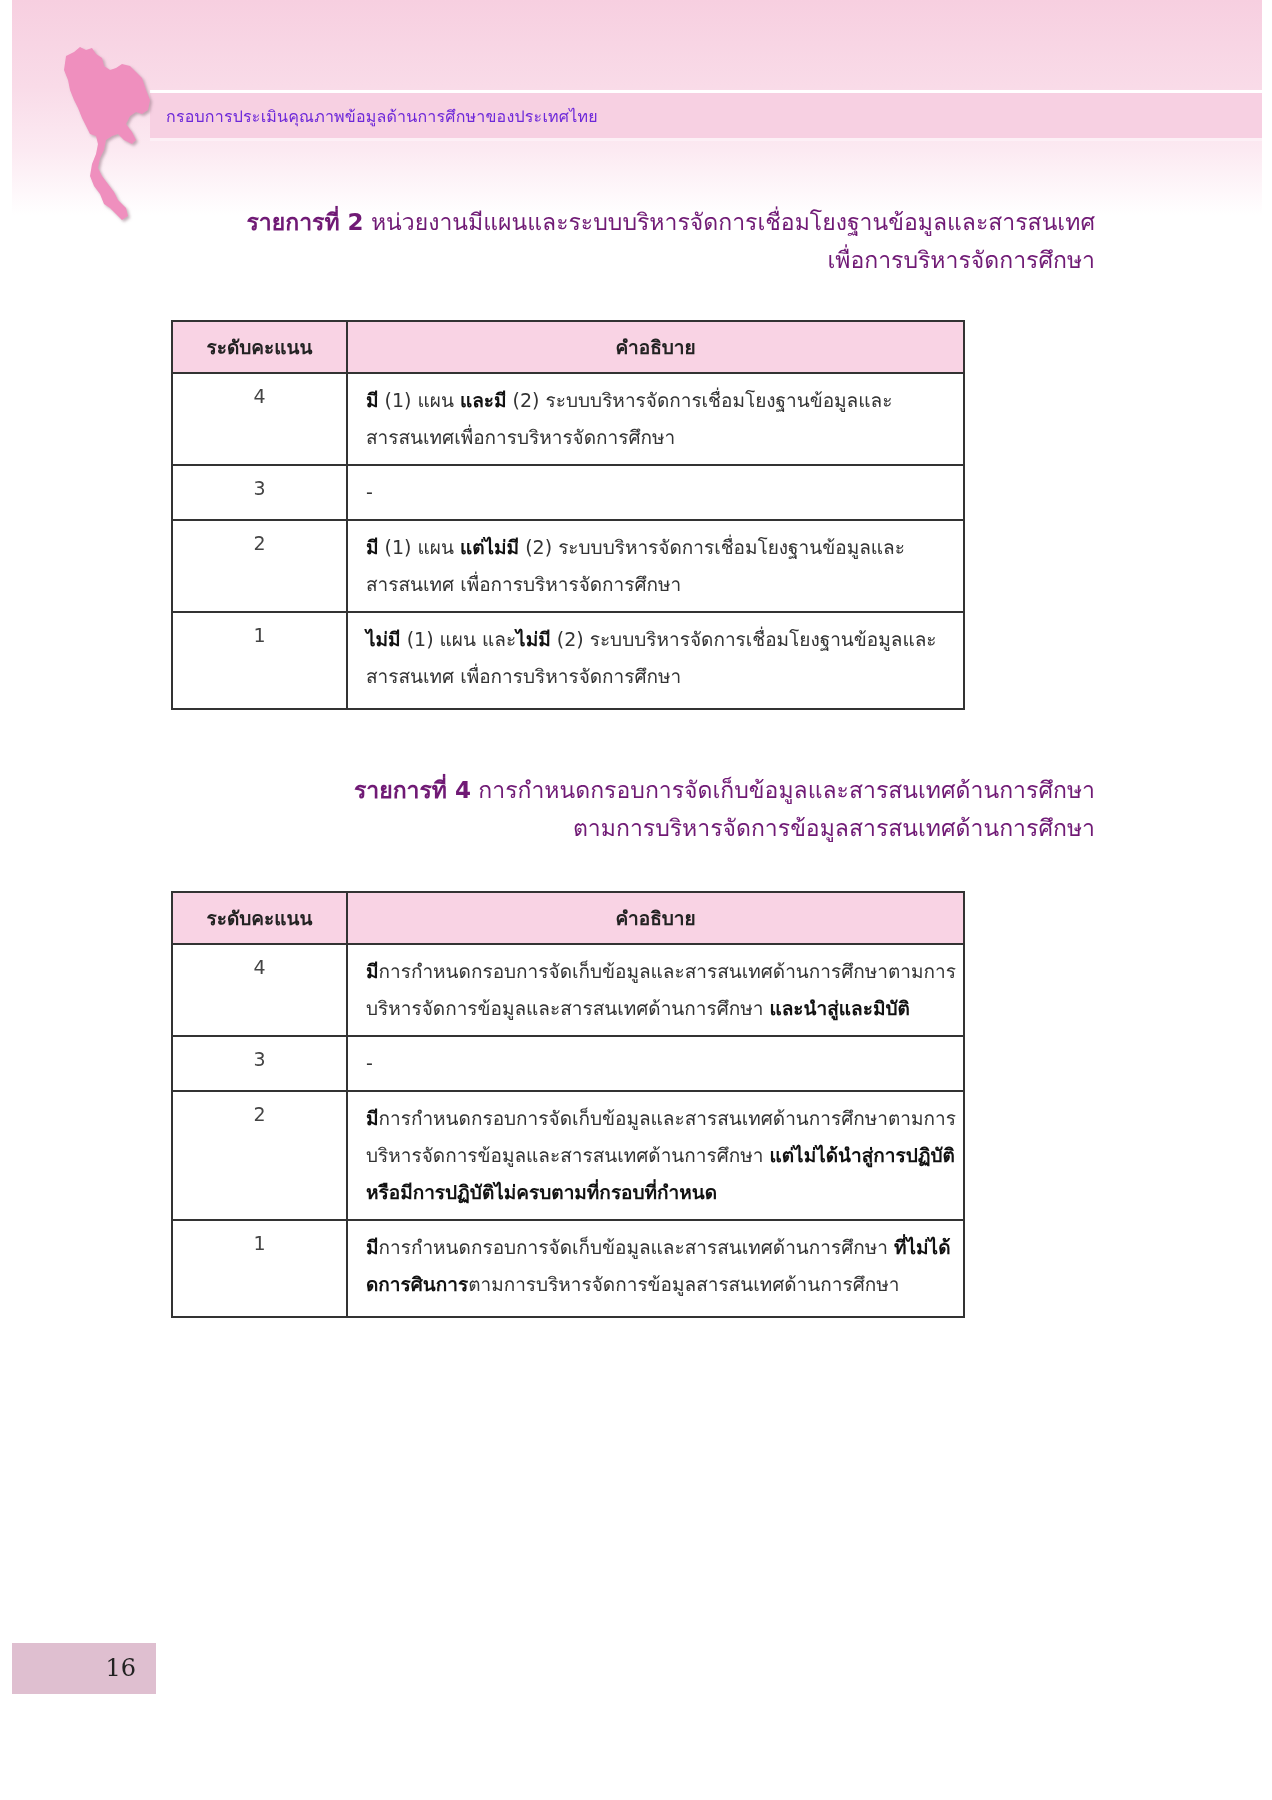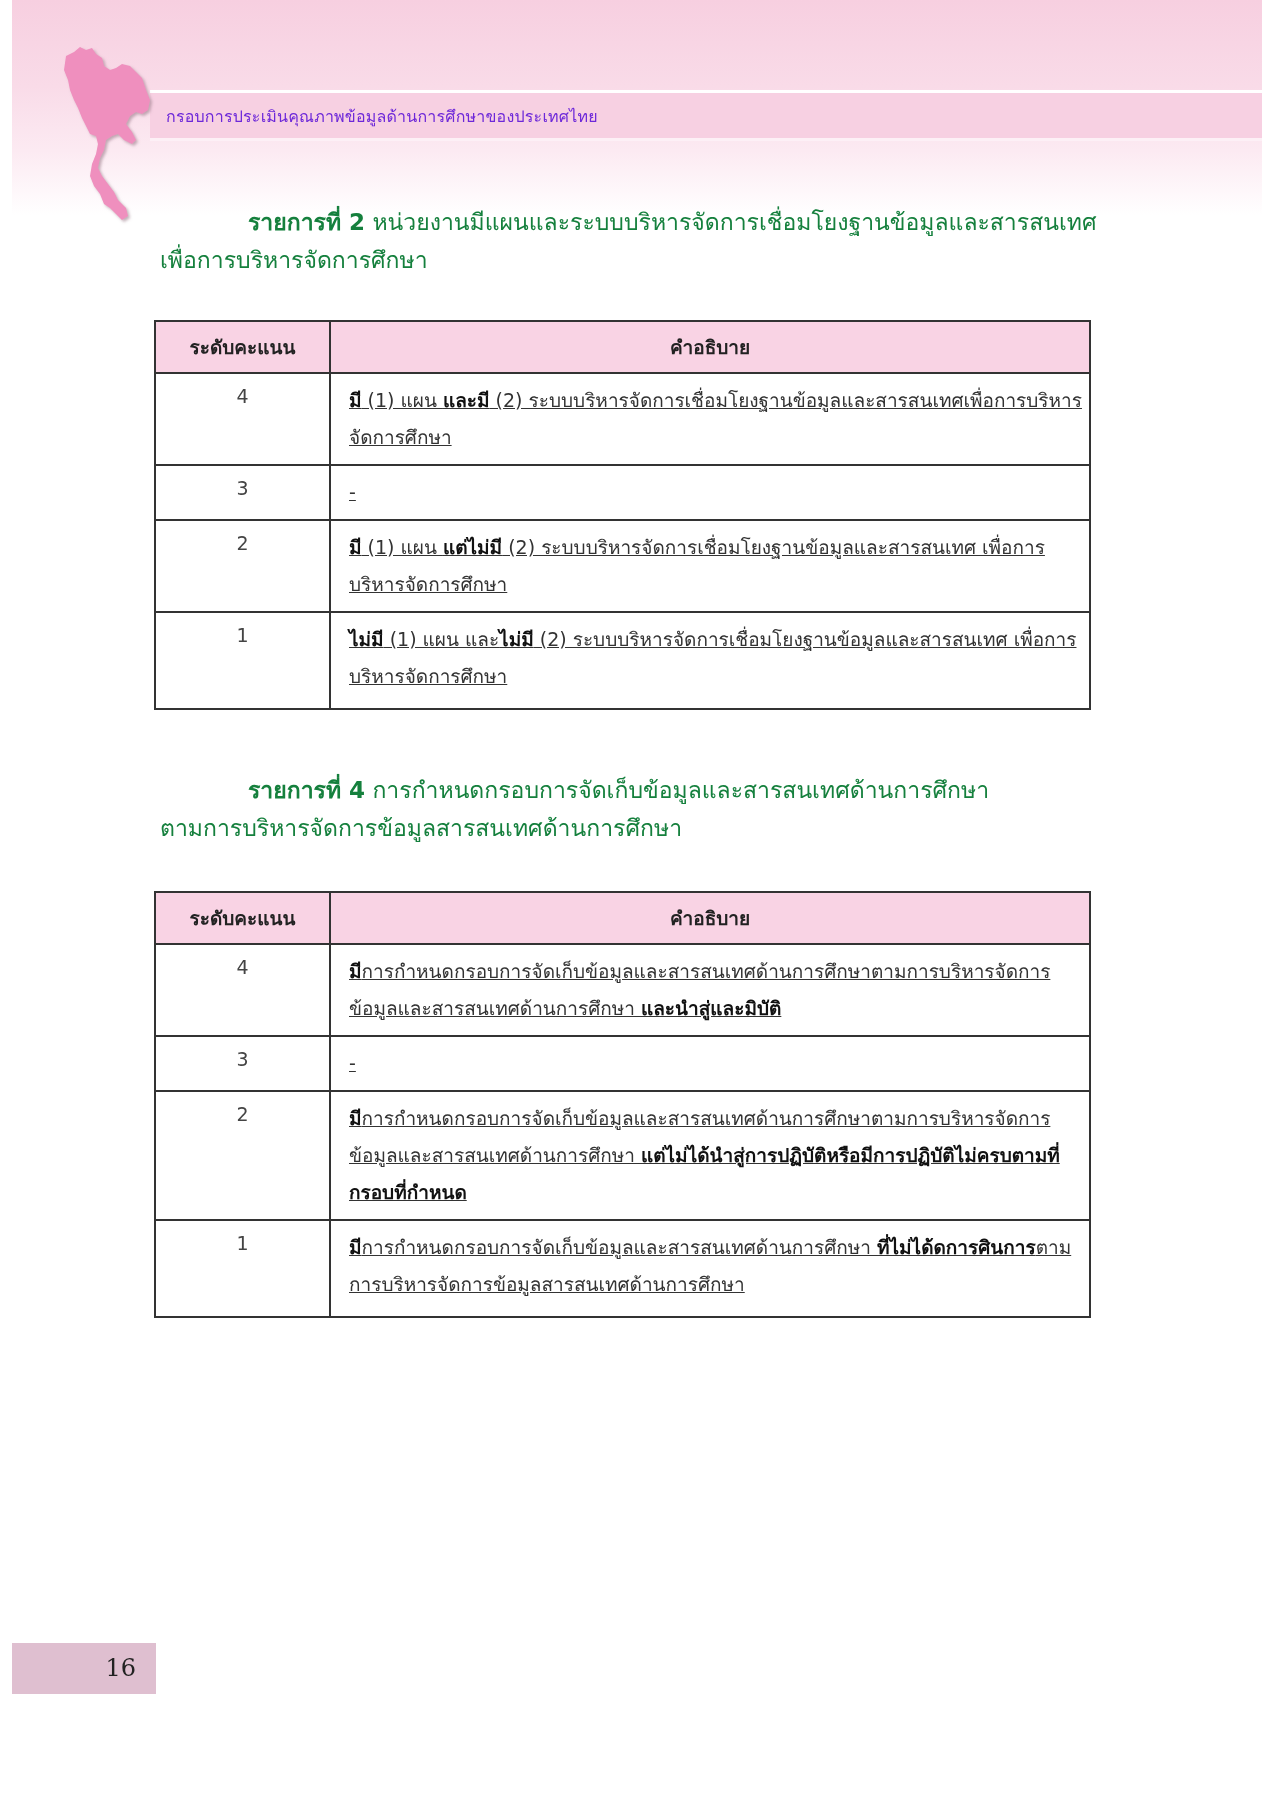--- a/index.html
+++ b/index.html
@@ -24,39 +24,39 @@
     position: absolute; left: 150px; top: 138px; width: 1112px; height: 3px; background: #fdf0f6;
   }
   .header-title {
     position: absolute; left: 166px; top: 104px; font-size: 16px; color: #6d28d9;
     white-space: nowrap; letter-spacing: 0.2px;
   }
   .map {
     position: absolute; left: 52px; top: 44px; width: 110px; height: 182px;
   }
   .heading {
-    position: absolute; left: 160px; width: 945px; font-size: 23px; line-height: 38px; color: #15803d;
+    position: absolute; left: 150px; width: 945px; font-size: 23px; line-height: 38px; color: #701a75; text-align: right;
   }
   .heading .indent { display: inline-block; width: 88px; }
   .heading b { font-weight: bold; }
   table.criteria {
-    position: absolute; left: 154px; width: 937px;
+    position: absolute; left: 171px; width: 794px;
     border-collapse: collapse; font-size: 19px; color: #333;
   }
   table.criteria th, table.criteria td {
     border: 2px solid #333; padding: 0;
   }
   table.criteria th {
     background: #f9d3e4; font-weight: bold; color: #222; font-size: 19px; text-align: center;
   }
   table.criteria td.level {
     width: 173px; text-align: center; vertical-align: top; padding-top: 11px; color: #444;
   }
   table.criteria td.desc {
-    vertical-align: top; padding: 8px 4px 8px 18px; line-height: 37px; color: #333; text-decoration: underline;
+    vertical-align: top; padding: 8px 4px 8px 18px; line-height: 37px; color: #333;
   }
   table.criteria td.desc b { color: #111; }
   .page-box {
     position: absolute; left: 12px; top: 1643px; width: 144px; height: 51px;
     background: #dfbfd0;
   }
   .page-num {
     position: absolute; right: 20px; top: 11px; font-size: 24px; color: #222;
     font-family: "DejaVu Serif", "Liberation Serif", serif;
   }

